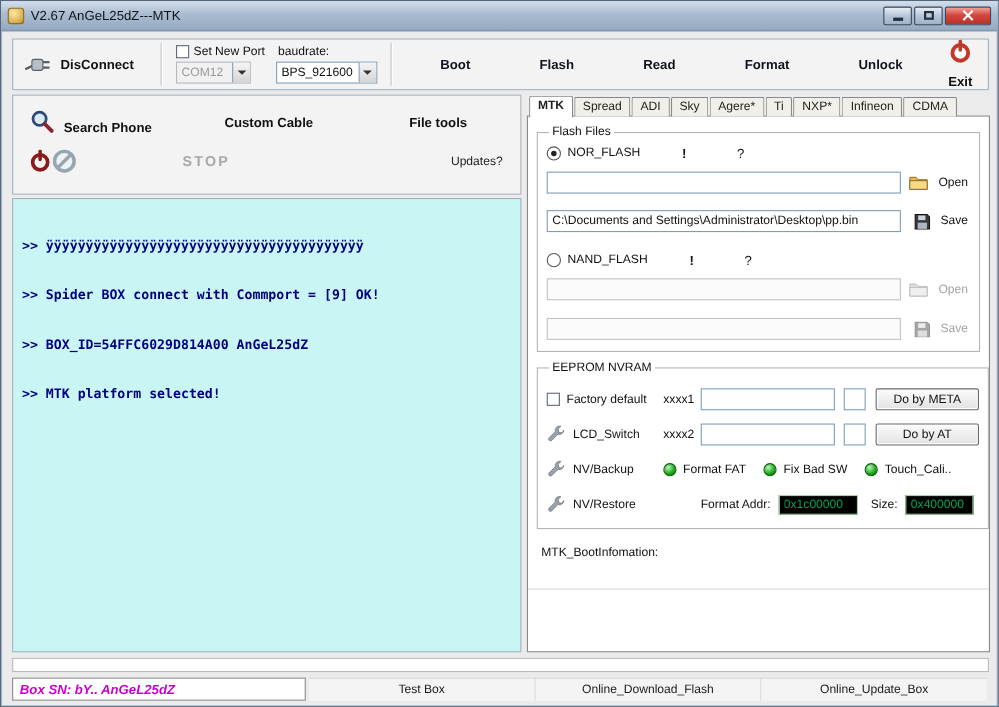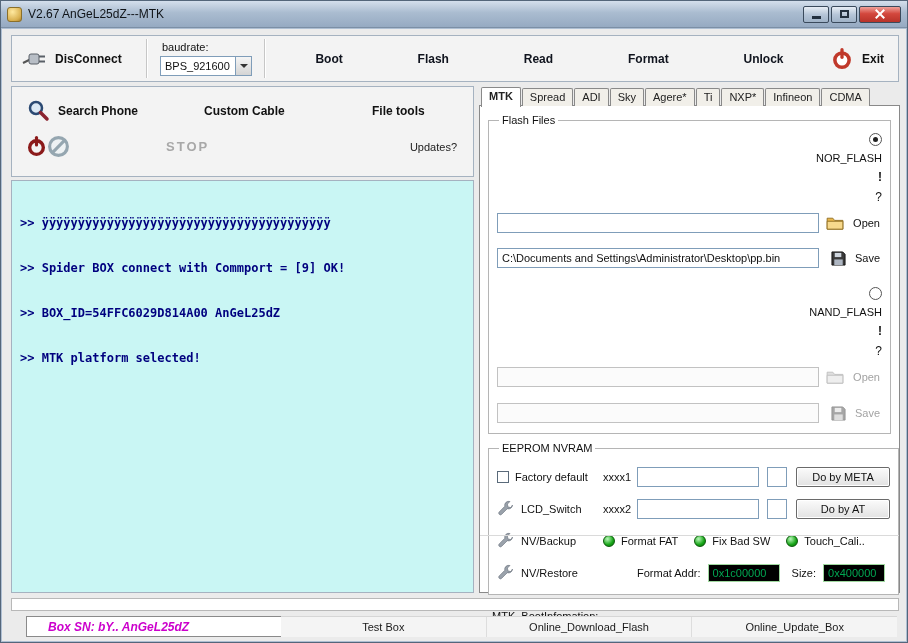--- a/index.html
+++ b/index.html
@@ -69,30 +69,30 @@
     border-left:1px solid #7f9db9;
     display:flex; align-items:center; justify-content:center;
   }
   .tri { width:0; height:0; border:4px solid transparent; border-top-color:#333; margin-top:4px; }
   .combo.disabled { background:#f1f1f1; color:#9a9a9a; border-color:#b2bac2; }
   .combo.com { width:68px; }
   .combo.bps { width:92px; }
   .baud-label { font-size:11px; padding-left:2px; }
   .tb-actions { flex:1; display:flex; justify-content:space-around; align-items:center; }
   .tb-action { font-weight:bold; font-size:12px; color:#10141e; padding:4px 8px; cursor:default; }
-  .tb-exit { display:flex; align-items:center; gap:9px; font-weight:bold; font-size:12px; margin-right:4px; }
+  .tb-exit { display:flex; align-items:center; gap:9px; font-weight:bold; font-size:12px; margin-right:4px;flex-direction:column; }
 
   
   .phone-panel {
     position:absolute; top:57px; left:9px; width:463px; height:91px;
     border:1px solid #a5b2c0; background:#f3f3f3;
   }
   .pp-row1 { display:flex; align-items:center; padding:12px 16px 0 14px; }
   .pp-item { font-weight:bold; font-size:12px; display:flex; align-items:center; gap:8px; }
-  .pp-search { width:178px; }
+  .pp-search { width:178px;align-items:flex-end; }
   .pp-cable  { width:168px; }
   .pp-row2 { display:flex; align-items:center; padding:12px 16px 0 14px; }
   .stop-label { font-weight:bold; font-size:13px; color:#a8a8a8; letter-spacing:2px; margin-left:96px; }
   .updates { margin-left:auto; font-size:11px; color:#222; }
 
   
   .log {
     position:absolute; top:151px; left:9px; width:463px; height:413px;
     background:#c9f6f4; border:1px solid #a5b2c0;
     padding:5px 8px;
@@ -110,21 +110,21 @@
     background:#f1efe9; color:#222; white-space:nowrap; cursor:default;
   }
   .tab.active { background:#fff; font-weight:bold; padding-bottom:5px; margin-bottom:-1px;text-align:center; }
   .tabpanel {
     position:absolute; left:0; right:0; top:20px; bottom:0;
     background:#fff; border:1px solid #898989; padding:8px 8px 0;
   }
   fieldset.group { border:1px solid #b5b5b5; margin:0; padding:2px 8px 10px; background:#fff; }
   fieldset.group legend { font-size:11px; padding:0 3px; margin-left:2px; }
 
-  .radio-row { display:flex; align-items:flex-end; gap:6px; font-size:11px; margin-top:5px;flex-direction:column; }
+  .radio-row { display:flex; align-items:flex-start; gap:6px; font-size:11px; margin-top:5px; }
   .radio { width:13px; height:13px; border-radius:50%; border:1px solid #555; background:#fff; position:relative; flex:none; }
   .radio.checked::after { content:""; position:absolute; inset:3px; border-radius:50%; background:#222; }
   .mark-bang { margin-left:32px; font-size:12px; font-weight:bold; }
   .mark-q { margin-left:40px; font-size:12px; }
 
   .file-row { display:flex; align-items:center; margin-top:9px; }
   .txt {
     height:20px; border:1px solid #7f9db9; background:#fff;
     font-family:"Liberation Sans", sans-serif; font-size:11px; padding:0 4px; color:#111;
   }
@@ -163,24 +163,24 @@
 
   .bootinfo { margin-top:15px; margin-left:4px; font-size:11px; color:#111; }
   .panel-divider { position:absolute; left:0; right:0; bottom:56px; border-top:1px solid #dadada; }
 
   
   .strip {
     position:absolute; top:569px; left:9px; width:888px; height:13px;
     background:#fff; border:1px solid #b8b8b8;
   }
   .box-sn {
-    position:absolute; top:587px; left:24px; width:267px; height:21px;
+    position:absolute; top:587px; left:9px; width:267px; height:21px;
     border:1px solid #8a8a8a; background:#fff;
     color:#cc00cc; font-style:italic; font-weight:bold; font-size:12px;
-    display:flex; align-items:center; padding-left:21px;
+    display:flex; align-items:center; padding-left:6px;
   }
   .links {
     position:absolute; top:587px; left:279px; right:9px; height:21px;
     display:flex; background:#f4f4f4; border-top:1px solid #d6d6d6;
   }
   .link-item {
     flex:1; display:flex; align-items:center; justify-content:center;
     font-size:11px; color:#1a1a1a; border-left:1px solid #dddddd; cursor:default;
   }
   .link-item:first-child { border-left:none; }
@@ -214,20 +214,32 @@
       <div class="tb-disconnect">
         <svg width="26" height="18" viewBox="0 0 26 18">
           <path d="M1 13 L8 9.5" stroke="#555" stroke-width="2"></path>
           <rect x="7" y="4" width="10" height="10" rx="2" fill="#b8bec6" stroke="#5a6068"></rect>
           <path d="M17 6.5 h6 M17 11.5 h6" stroke="#5a6068" stroke-width="2"></path>
         </svg>
         <span>DisConnect</span>
       </div>
       <div class="vsep"></div>
 
+      <div class="port-col">
+        <label class="chk-row">
+          <span class="chk"></span>
+          <span>Set New Port</span>
+        </label>
+        <div class="combo com disabled">
+          <span class="cbtext">COM12</span>
+          <span class="arrowbox">
+              <span class="tri"></span>
+            </span>
+        </div>
+      </div>
 
       <div class="port-col">
         <span class="baud-label">baudrate:</span>
         <div class="combo bps">
           <span class="cbtext">BPS_921600</span>
           <span class="arrowbox">
               <span class="tri"></span>
             </span>
         </div>
       </div>

